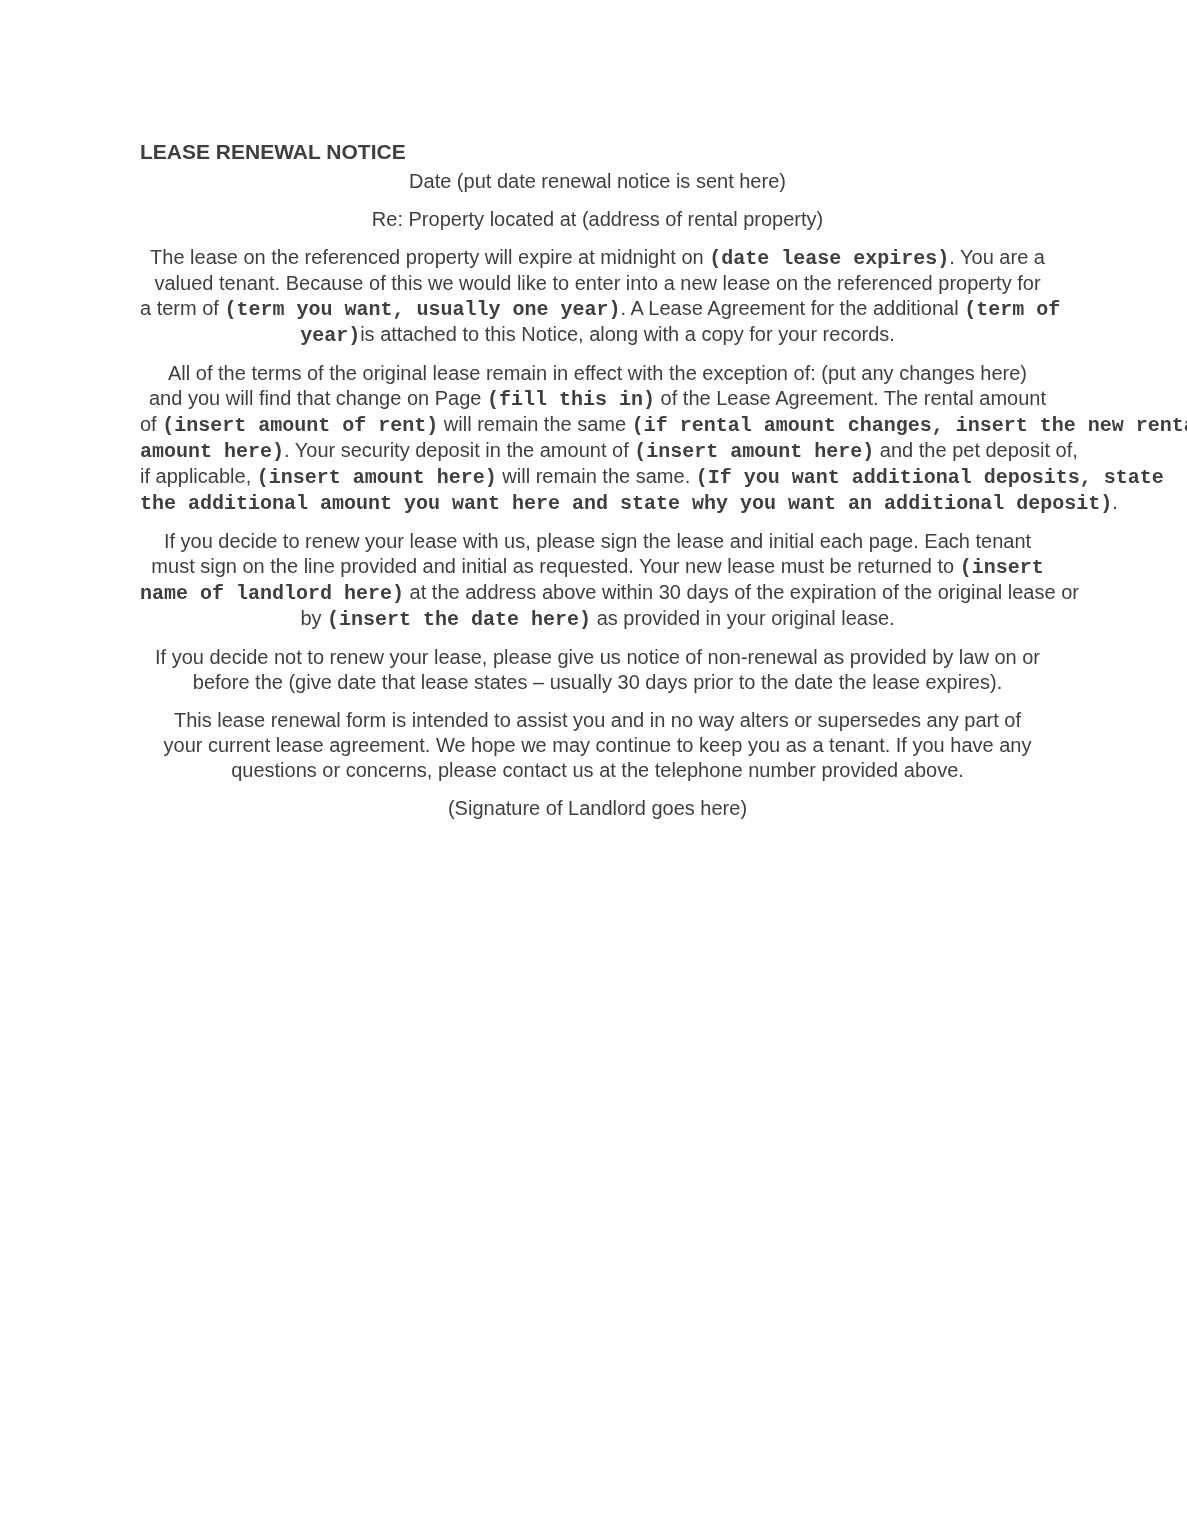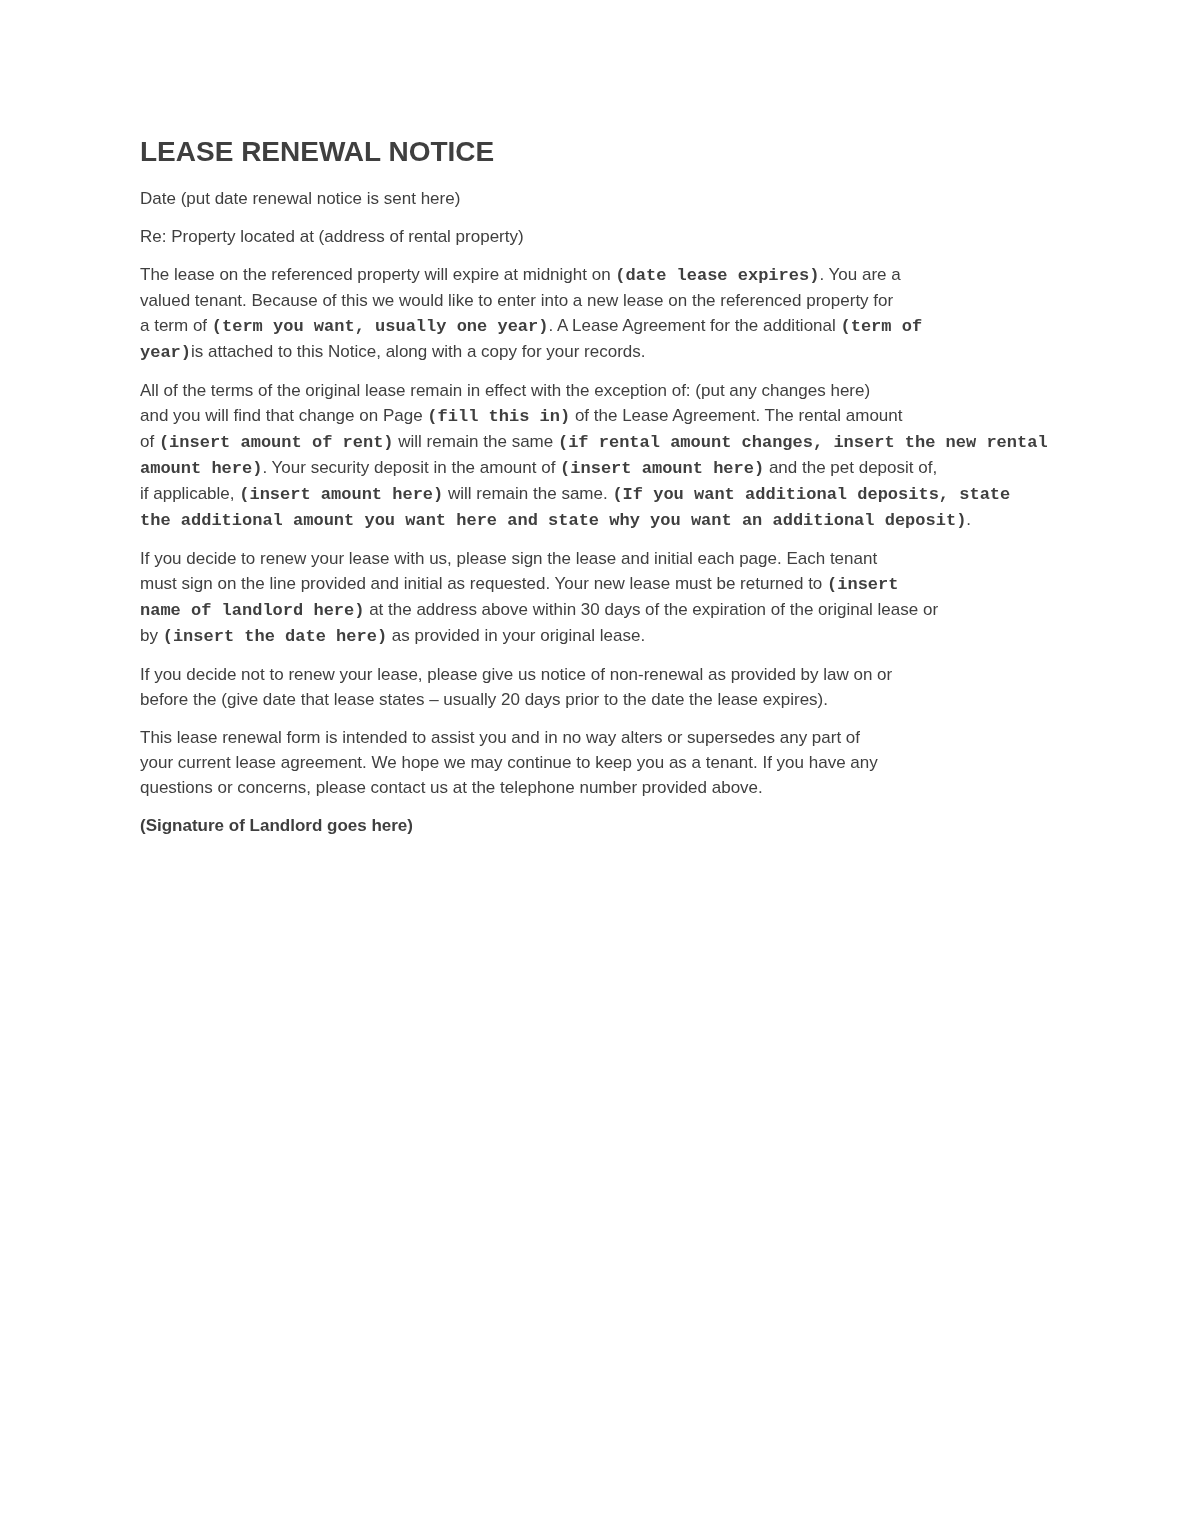--- a/index.html
+++ b/index.html
@@ -16,43 +16,44 @@
     color: #3f3f3f;
     overflow: hidden;
   }
   .content {
     position: absolute;
     left: 140px;
     top: 139px;
     width: 915px;
   }
   .title {
-    font-size: 28px;
+    font-size: 21px;
     font-weight: 700;
     line-height: 26px;
-    margin-bottom: 21px;
+    margin-bottom: 4px;
     white-space: nowrap;
   }
   .line {
-    font-size: 17px;
+    font-size: 20px;
     line-height: 25px;
     white-space: nowrap;
+    text-align: center;
   }
   .header-line {
     margin-bottom: 13px;
   }
   .paragraph {
     margin-bottom: 13px;
   }
   .run.bold {
     font-weight: 700;
     font-family: Liberation Mono, monospace;
   }
   .signature {
-    font-weight: 700;
+    font-weight: 400;
   }
 </style>
 </head>
 <body>
 
 <div class="page" style="background: rgb(255, 255, 255); color: rgb(63, 63, 63);">
   <div class="content">
     <div class="title">LEASE RENEWAL NOTICE</div>
     <div id="headerLines">
         <div class="line header-line">Date (put date renewal notice is sent here)</div>
@@ -74,21 +75,21 @@
           <div class="line"><span class="run bold">the additional amount you want here and state why you want an additional deposit)</span><span class="run">.</span></div>
         </div>
         <div class="paragraph">
           <div class="line"><span class="run">If you decide to renew your lease with us, please sign the lease and initial each page. Each tenant</span></div>
           <div class="line"><span class="run">must sign on the line provided and initial as requested. Your new lease must be returned to </span><span class="run bold">(insert</span></div>
           <div class="line"><span class="run bold">name of landlord here)</span><span class="run"> at the address above within 30 days of the expiration of the original lease or</span></div>
           <div class="line"><span class="run">by </span><span class="run bold">(insert the date here)</span><span class="run"> as provided in your original lease.</span></div>
         </div>
         <div class="paragraph">
           <div class="line"><span class="run">If you decide not to renew your lease, please give us notice of non-renewal as provided by law on or</span></div>
-          <div class="line"><span class="run">before the (give date that lease states – usually 20 days prior to the date the lease expires).</span></div>
+          <div class="line"><span class="run">before the (give date that lease states – usually 30 days prior to the date the lease expires).</span></div>
         </div>
         <div class="paragraph">
           <div class="line"><span class="run">This lease renewal form is intended to assist you and in no way alters or supersedes any part of</span></div>
           <div class="line"><span class="run">your current lease agreement. We hope we may continue to keep you as a tenant. If you have any</span></div>
           <div class="line"><span class="run">questions or concerns, please contact us at the telephone number provided above.</span></div>
         </div>
       </div>
     <div class="line signature">(Signature of Landlord goes here)</div>
   </div>
 </div>

